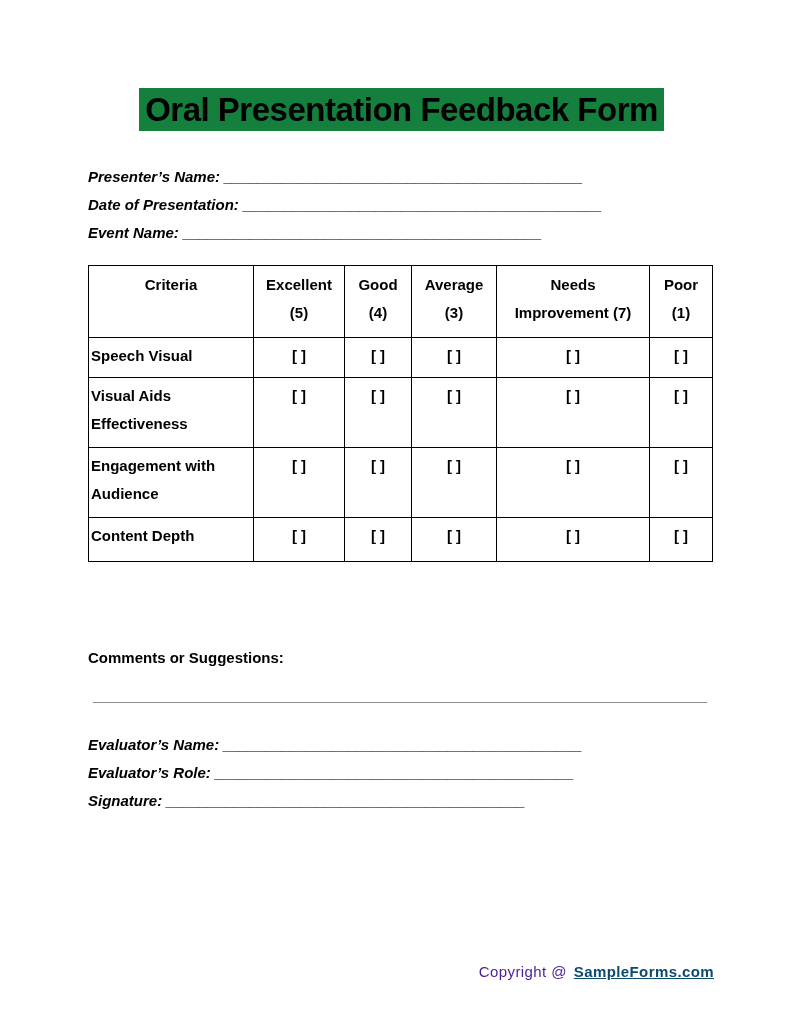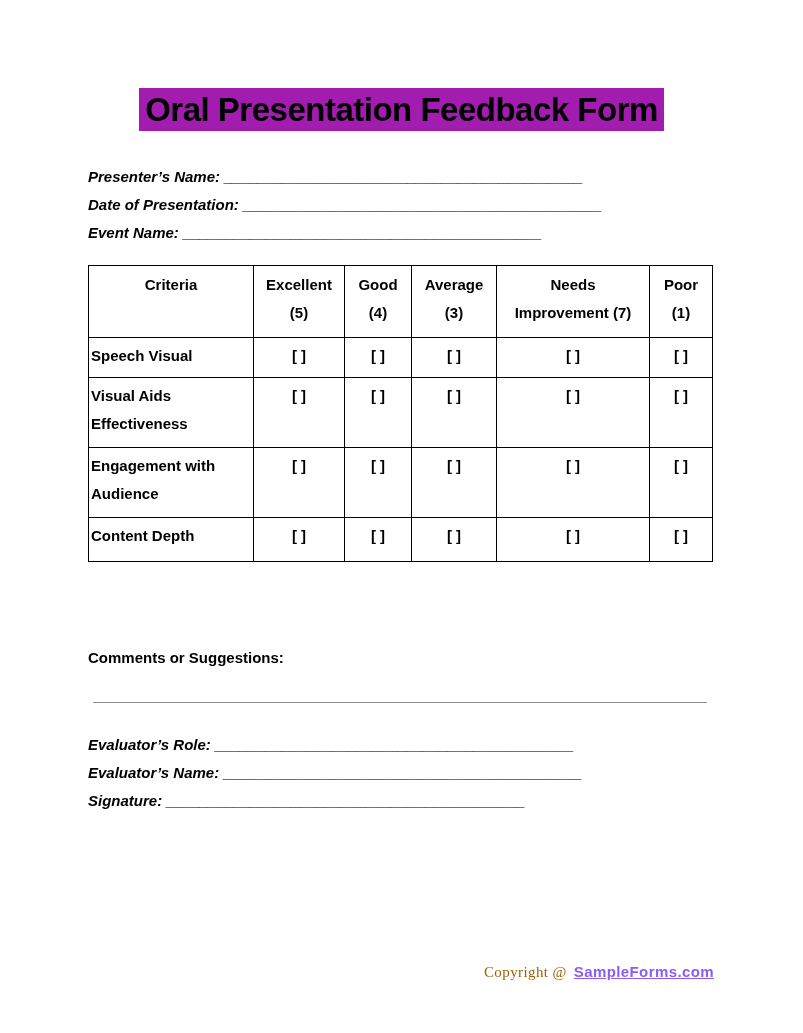--- a/index.html
+++ b/index.html
@@ -14,21 +14,21 @@
   .page { position: absolute; inset: 0; }
 
   
   .title-wrap {
     position: absolute;
     top: 88px; left: 0; width: 803px;
     text-align: center;
   }
   .title-banner {
     display: inline-block;
-    background: #a21caf;
+    background: #15803d;
     font-size: 33px;
     font-weight: bold;
     line-height: 43px;
     padding: 0 6px;
     letter-spacing: -0.5px;
     white-space: nowrap;
   }
 
   
   .fields { position: absolute; left: 88px; font-style: italic; }
@@ -75,23 +75,23 @@
   }
 
   
   .footer {
     position: absolute; top: 963px; left: 0;
     width: 714px;
     text-align: right;
     font-size: 15px;
     letter-spacing: 0.4px;
   }
-  .footer .copy { color: #a16207; margin-right: 7px; font-family: Liberation Serif, serif; }
+  .footer .copy { color: #4c1d95; margin-right: 7px; }
   .footer .site-link {
-    color: #8b5cf6;
+    color: #0c4a6e;
     font-weight: bold;
     text-decoration: underline;
     cursor: pointer;
   }
 </style>
 </head>
 <body>
 
 <div class="page">
 
@@ -183,25 +183,25 @@
       <td class="check-cell">[ ]</td>
     </tr>
   </tbody>
     </table>
 
   <div class="comments-label">Comments or Suggestions:</div>
   <div class="comments-line"></div>
 
   <div class="fields fields-bottom">
     <div class="field-row">
+      <span class="field-label">Evaluator’s Name:</span>
+      <span class="field-line">___________________________________________</span>
+    </div>
+    <div class="field-row">
       <span class="field-label">Evaluator’s Role:</span>
-      <span class="field-line">___________________________________________</span>
-    </div>
-    <div class="field-row">
-      <span class="field-label">Evaluator’s Name:</span>
       <span class="field-line">___________________________________________</span>
     </div>
     <div class="field-row">
       <span class="field-label">Signature:</span>
       <span class="field-line">___________________________________________</span>
     </div>
   </div>
 
   <div class="footer">
     <span class="copy">Copyright @</span><span class="site-link">SampleForms.com</span>

